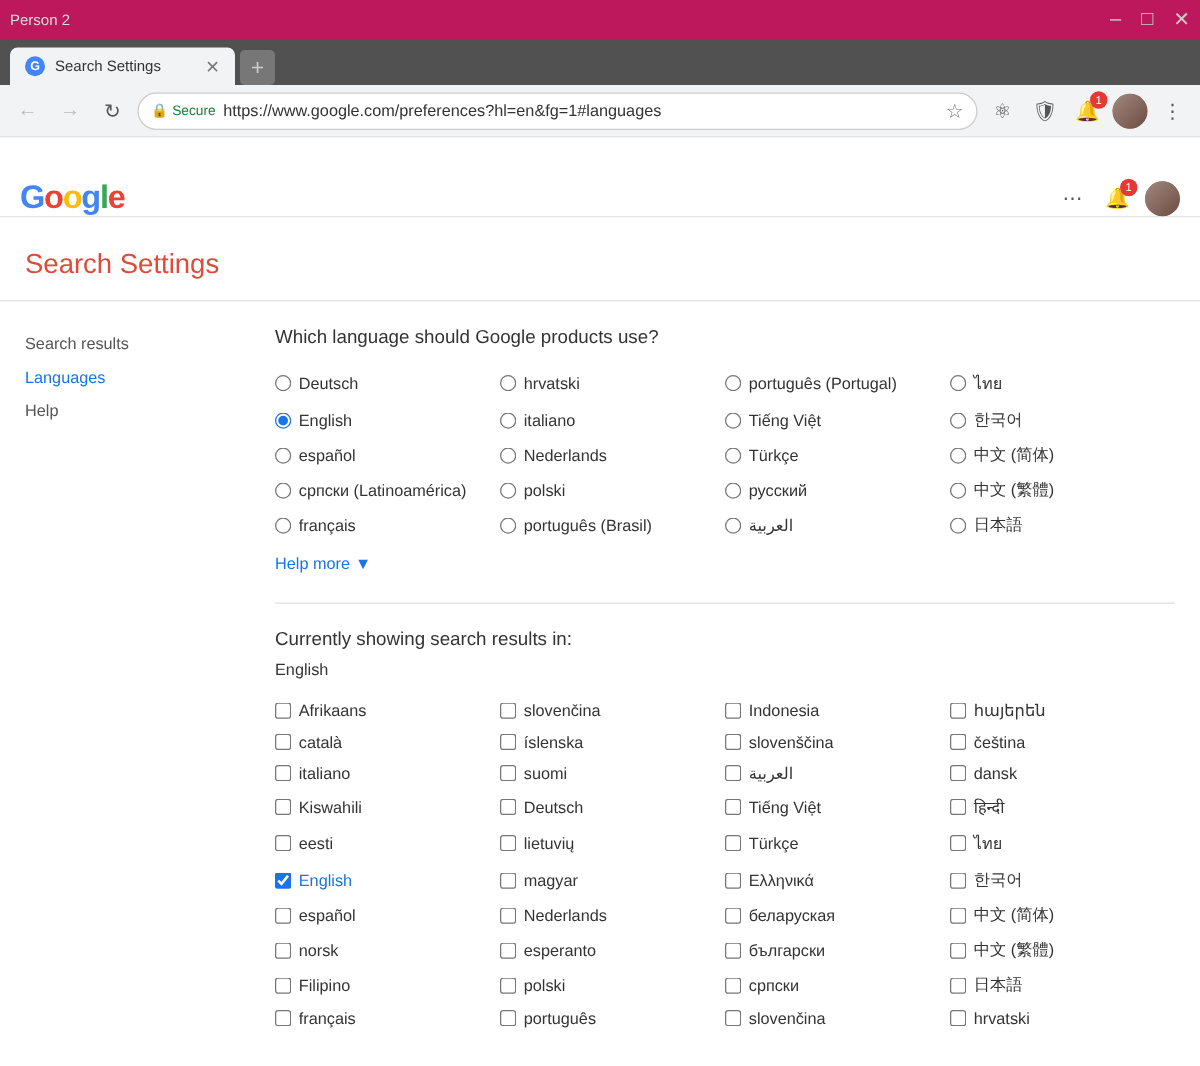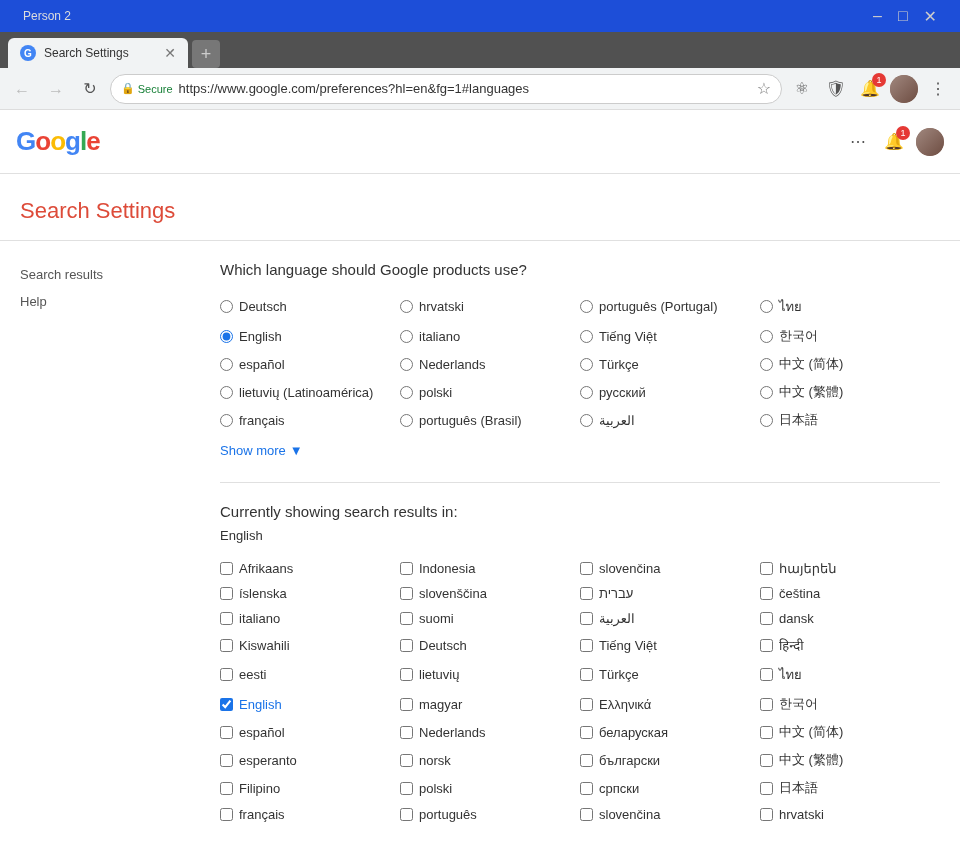--- a/index.html
+++ b/index.html
@@ -1,24 +1,24 @@
 <!DOCTYPE html>
 <html><head>
   <meta charset="utf-8">
   <style>
     * { margin: 0; padding: 0; box-sizing: border-box; }
     body { font-family: Arial, sans-serif; font-size: 13px; background: #f1f3f4; }
 
     
     .title-bar {
-      background: #1d4ed8;
+      background: #be185d;
       height: 32px;
       display: flex;
       align-items: center;
-      padding: 0 23px;
+      padding: 0 8px;
       color: #fff;
       justify-content: space-between;
     }
     .title-bar-left { display: flex; align-items: center; gap: 8px; }
     .tab-bar {
       background: #515151;
       height: 36px;
       display: flex;
       align-items: flex-end;
       padding: 0 8px;
@@ -107,21 +107,21 @@
       display: flex; align-items: center; justify-content: center;
     }
     .avatar { width: 28px; height: 28px; border-radius: 50%; background: #8d6e63; overflow: hidden; cursor: pointer; }
     .avatar-img { width: 100%; height: 100%; background: linear-gradient(135deg, #a1887f, #6d4c41); border-radius: 50%; }
 
     
     .google-header {
       background: #fff;
       height: 64px;
       display: flex;
-      align-items: center;
+      align-items: flex-end;
       padding: 0 16px;
       border-bottom: 1px solid #e0e0e0;
       justify-content: space-between;
     }
     .google-logo { font-size: 26px; font-weight: bold; letter-spacing: -1px; }
     .logo-g { color: #4285f4; }
     .logo-o1 { color: #ea4335; }
     .logo-o2 { color: #fbbc05; }
     .logo-g2 { color: #4285f4; }
     .logo-l { color: #34a853; }
@@ -298,20 +298,21 @@
   </div>
 </div>
 
 <div class="page-content">
   <div class="search-settings-title">Search Settings</div>
 
   <div class="main-layout">
 
     <div class="sidebar">
       <a class="sidebar-item">Search results</a>
+      <a class="sidebar-item active">Languages</a>
       <a class="sidebar-item">Help</a>
     </div>
 
     <div class="content-area">
       <div class="section-title">Which language should Google products use?</div>
 
       <div class="language-grid" id="lang-radio-grid">
       <label class="radio-item">
             <input type="radio" name="ui-language" value="deutsch" style="">
             <span>Deutsch</span>
@@ -355,21 +356,21 @@
           <label class="radio-item">
             <input type="radio" name="ui-language" value="turkce" style="">
             <span>Türkçe</span>
           </label>
           <label class="radio-item">
             <input type="radio" name="ui-language" value="chinese-simplified" style="">
             <span>中文 (简体)</span>
           </label>
           <label class="radio-item">
             <input type="radio" name="ui-language" value="espanol-lat" style="">
-            <span>lietuvių (Latinoamérica)</span>
+            <span>српски (Latinoamérica)</span>
           </label>
           <label class="radio-item">
             <input type="radio" name="ui-language" value="polski" style="">
             <span>polski</span>
           </label>
           <label class="radio-item">
             <input type="radio" name="ui-language" value="russian" style="">
             <span>русский</span>
           </label>
           <label class="radio-item">
@@ -388,59 +389,59 @@
             <input type="radio" name="ui-language" value="arabic" style="">
             <span>العربية</span>
           </label>
           <label class="radio-item">
             <input type="radio" name="ui-language" value="japanese" style="">
             <span>日本語</span>
           </label>
         </div>
 
       <div class="show-more">
-        <span>Show more</span>
+        <span>Help more</span>
         <span>▼</span>
       </div>
 
       <hr class="divider">
 
       <div class="currently-title">Currently showing search results in:</div>
       <div class="currently-lang">English</div>
 
       <div class="checkbox-grid" id="search-lang-grid">
       <label class="checkbox-item">
             <input type="checkbox" value="afrikaans" style="">
             <span>Afrikaans</span>
           </label>
           <label class="checkbox-item">
+            <input type="checkbox" value="slovencina" style="">
+            <span>slovenčina</span>
+          </label>
+          <label class="checkbox-item">
             <input type="checkbox" value="indonesia" style="">
             <span>Indonesia</span>
           </label>
           <label class="checkbox-item">
-            <input type="checkbox" value="slovencina" style="">
-            <span>slovenčina</span>
-          </label>
-          <label class="checkbox-item">
             <input type="checkbox" value="hayeren" style="">
             <span>հայերեն</span>
           </label>
           <label class="checkbox-item">
+            <input type="checkbox" value="catala" style="">
+            <span>català</span>
+          </label>
+          <label class="checkbox-item">
             <input type="checkbox" value="islenska" style="">
             <span>íslenska</span>
           </label>
           <label class="checkbox-item">
             <input type="checkbox" value="slovenstina" style="">
             <span>slovenščina</span>
           </label>
           <label class="checkbox-item">
-            <input type="checkbox" value="ivrit" style="">
-            <span>עברית</span>
-          </label>
-          <label class="checkbox-item">
             <input type="checkbox" value="cestina" style="">
             <span>čeština</span>
           </label>
           <label class="checkbox-item">
             <input type="checkbox" value="italiano2" style="">
             <span>italiano</span>
           </label>
           <label class="checkbox-item">
             <input type="checkbox" value="suomi" style="">
             <span>suomi</span>
@@ -511,28 +512,28 @@
           </label>
           <label class="checkbox-item">
             <input type="checkbox" value="belaruski" style="">
             <span>беларуская</span>
           </label>
           <label class="checkbox-item">
             <input type="checkbox" value="chinese-simplified2" style="">
             <span>中文 (简体)</span>
           </label>
           <label class="checkbox-item">
+            <input type="checkbox" value="norsk" style="">
+            <span>norsk</span>
+          </label>
+          <label class="checkbox-item">
             <input type="checkbox" value="esperanto" style="">
             <span>esperanto</span>
           </label>
           <label class="checkbox-item">
-            <input type="checkbox" value="norsk" style="">
-            <span>norsk</span>
-          </label>
-          <label class="checkbox-item">
             <input type="checkbox" value="bulgarski" style="">
             <span>български</span>
           </label>
           <label class="checkbox-item">
             <input type="checkbox" value="chinese-traditional2" style="">
             <span>中文 (繁體)</span>
           </label>
           <label class="checkbox-item">
             <input type="checkbox" value="filipino" style="">
             <span>Filipino</span>

